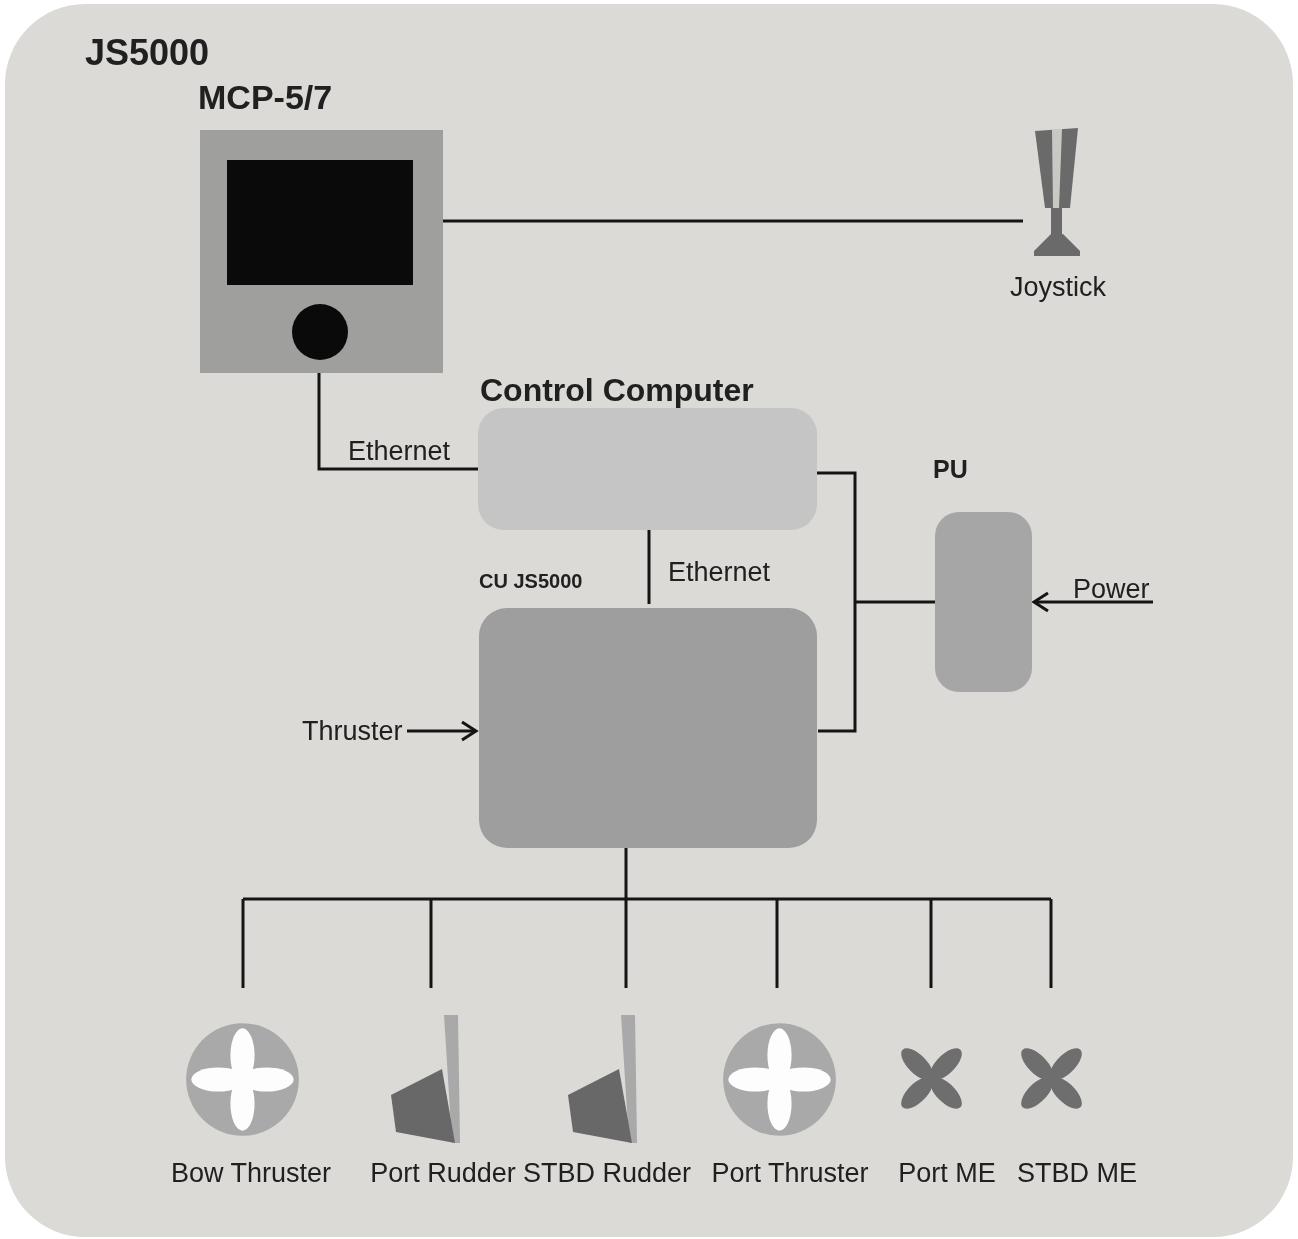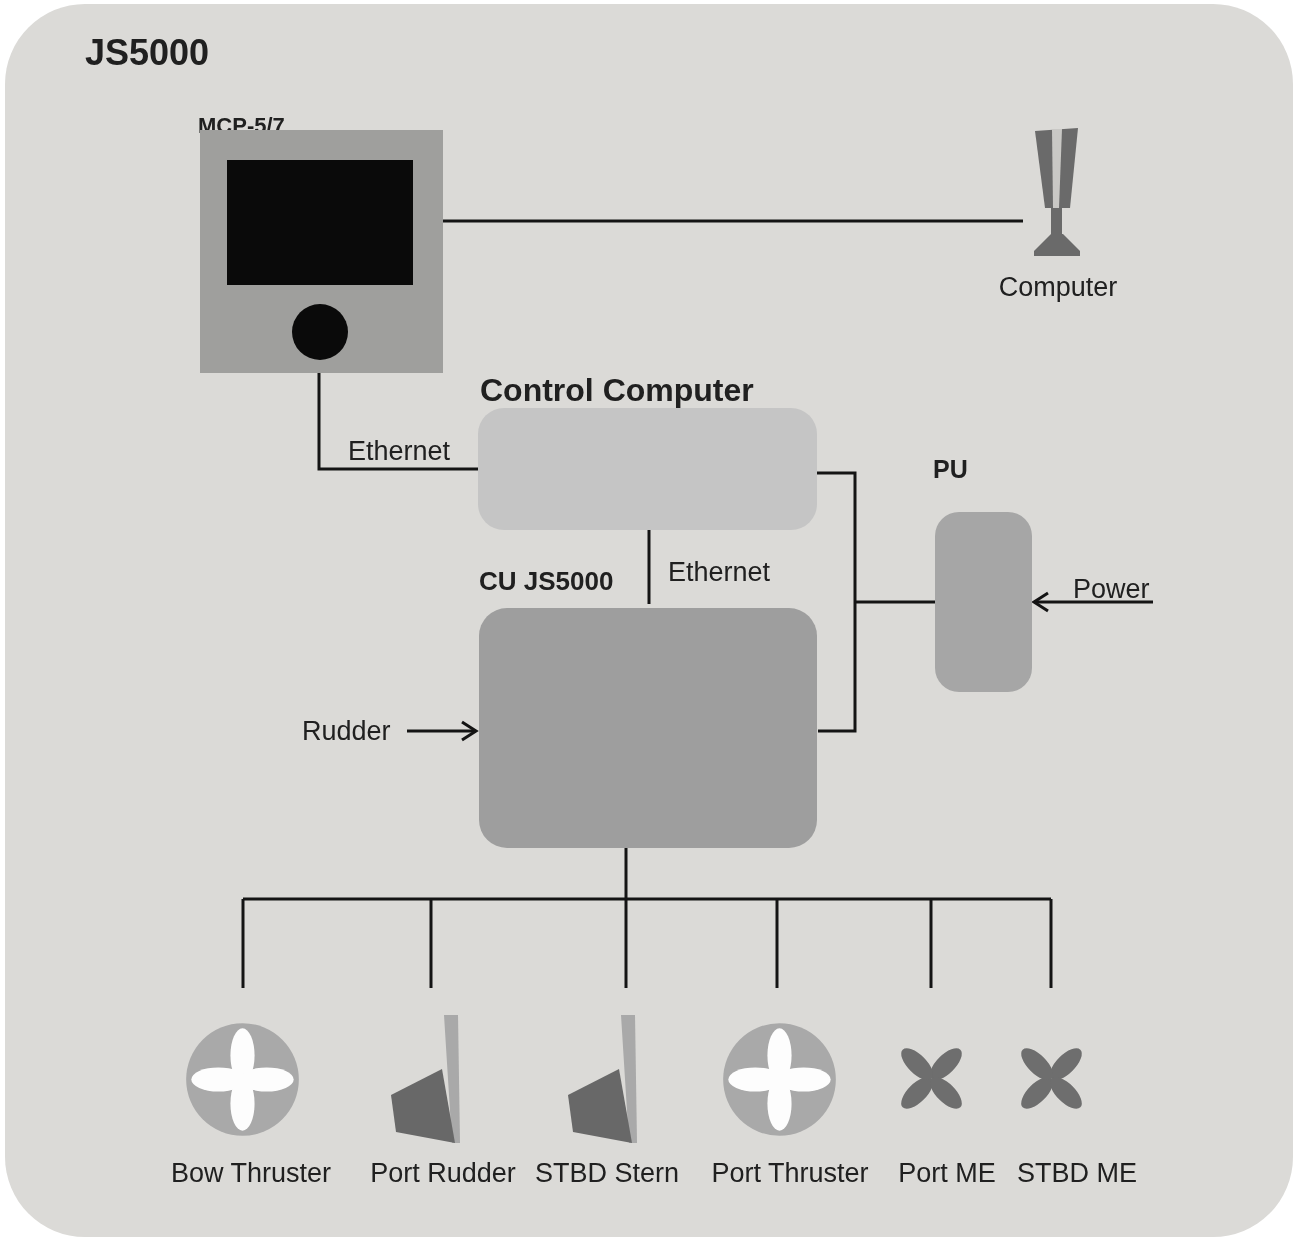--- a/index.html
+++ b/index.html
@@ -67,46 +67,46 @@
     <path class="wire" d="M238 899 V988"></path>
     <path class="wire" d="M426 899 V988"></path>
     <path class="wire" d="M621 899 V988"></path>
     <path class="wire" d="M772 899 V988"></path>
     <path class="wire" d="M926 899 V988"></path>
     <path class="wire" d="M1046 899 V988"></path>
   </svg>
 
   <div class="lbl bold" style="left:80px;top:29px;font-size:36px;line-height:40px;">JS5000</div>
 
-  <div class="lbl bold" style="left:193px;top:107px;font-size:22px;">MCP-5/7</div>
+  <div class="lbl bold" style="left:193px;top:78px;font-size:34px;">MCP-5/7</div>
   <div class="box mcp" style="left:195px;top:126px;">
     <div class="mcp-screen"></div>
     <div class="mcp-knob"></div>
   </div>
 
   <svg class="abs" style="left:1028px;top:123px;" width="48" height="130" viewBox="0 0 48 130">
     <polygon class="f-jdark" points="2,4 45,1 37,81 12,81"></polygon>
     <polygon class="f-jstripe" points="19,2 29,2 26,81 20,81"></polygon>
     <rect class="f-jdark" x="18" y="81" width="11" height="28"></rect>
     <polygon class="f-jdark" points="18,107 30,107 47,124 47,129 1,129 1,124"></polygon>
   </svg>
-  <div class="lbl center" style="left:1053px;top:268px;">Computer</div>
+  <div class="lbl center" style="left:1053px;top:268px;">Joystick</div>
 
   <div class="lbl bold" style="left:475px;top:371px;font-size:32px;">Control Computer</div>
   <div class="box cc-box" style="left:473px;top:404px;"></div>
 
-  <div class="lbl bold" style="left:474px;top:562px;font-size:26px;">CU JS5000</div>
+  <div class="lbl bold" style="left:474px;top:562px;font-size:20px;">CU JS5000</div>
   <div class="box cu-box" style="left:474px;top:604px;"></div>
 
   <div class="lbl bold" style="left:928px;top:450px;font-size:25px;">PU</div>
   <div class="box pu-box" style="left:930px;top:508px;"></div>
 
   <div class="lbl" style="left:343px;top:432px;">Ethernet</div>
   <div class="lbl" style="left:663px;top:553px;">Ethernet</div>
-  <div class="lbl" style="left:297px;top:712px;">Rudder</div>
+  <div class="lbl" style="left:297px;top:712px;">Thruster</div>
   <div class="lbl" style="left:1068px;top:570px;">Power</div>
 
   <svg class="abs" style="left:180px;top:1018px;" width="115" height="115" viewBox="0 0 100 100">
     <circle class="f-thruster" cx="50" cy="50" r="49"></circle>
     <ellipse class="f-petal" cx="50" cy="29" rx="10.5" ry="23.5"></ellipse>
     <ellipse class="f-petal" cx="50" cy="71" rx="10.5" ry="23.5"></ellipse>
     <ellipse class="f-petal" cx="29" cy="50" rx="23.5" ry="10.5"></ellipse>
     <ellipse class="f-petal" cx="71" cy="50" rx="23.5" ry="10.5"></ellipse>
   </svg>
 
@@ -141,18 +141,18 @@
     <g transform="rotate(45 50 50)">
       <ellipse class="f-prop" cx="50" cy="26" rx="11" ry="24"></ellipse>
       <ellipse class="f-prop" cx="50" cy="74" rx="11" ry="24"></ellipse>
       <ellipse class="f-prop" cx="26" cy="50" rx="24" ry="11"></ellipse>
       <ellipse class="f-prop" cx="74" cy="50" rx="24" ry="11"></ellipse>
     </g>
   </svg>
 
   <div class="lbl center" style="left:246px;top:1154px;">Bow Thruster</div>
   <div class="lbl center" style="left:425px;top:1154px;margin-left:13px;">Port Rudder</div>
-  <div class="lbl center" style="left:602px;top:1154px;">STBD Stern</div>
+  <div class="lbl center" style="left:602px;top:1154px;">STBD Rudder</div>
   <div class="lbl center" style="left:785px;top:1154px;">Port Thruster</div>
   <div class="lbl center" style="left:942px;top:1154px;">Port ME</div>
   <div class="lbl center" style="left:1072px;top:1154px;">STBD ME</div>
 
 </div>
 
 </body></html>

